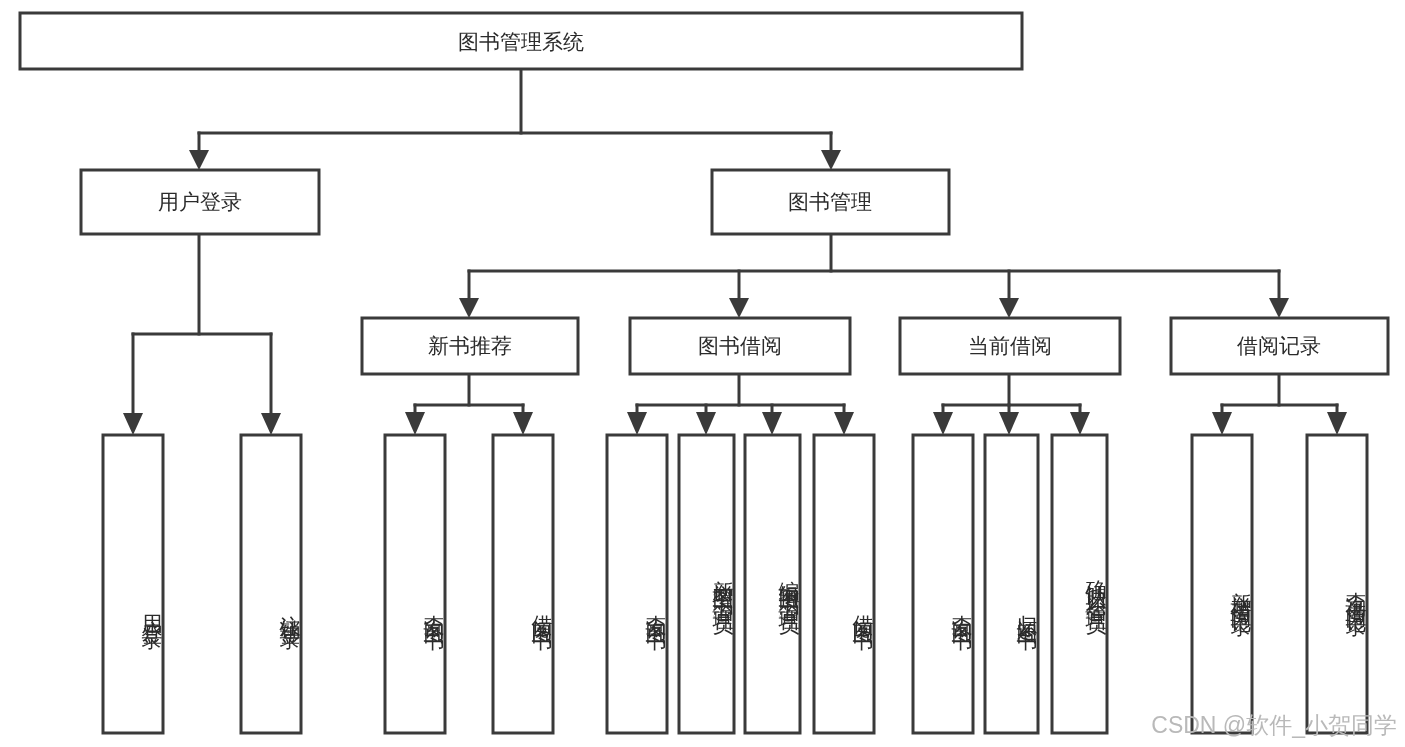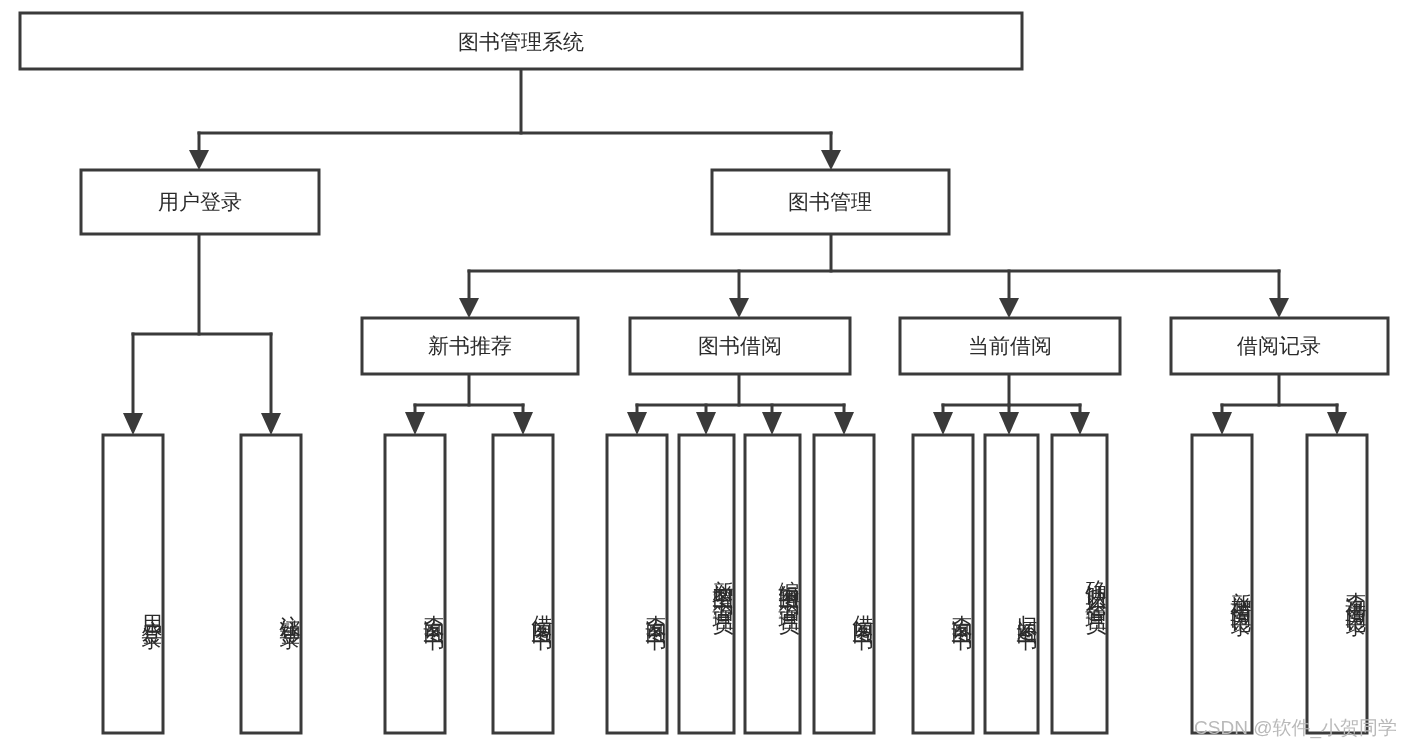--- a/index.html
+++ b/index.html
@@ -62,21 +62,21 @@
     line-height: 1;
     text-align: center;
     white-space: nowrap;
     pointer-events: none;
   }
   .watermark {
     position: absolute;
     right: 8px;
     bottom: 6px;
     font-family: "Liberation Sans", "DejaVu Sans", sans-serif;
-    font-size: 19px;
+    font-size: 23px;
     color: #b9b9b9;
     white-space: nowrap;
     user-select: none;
   }
 </style>
 </head>
 <body>
 
 <div id="diagram-root">
 

